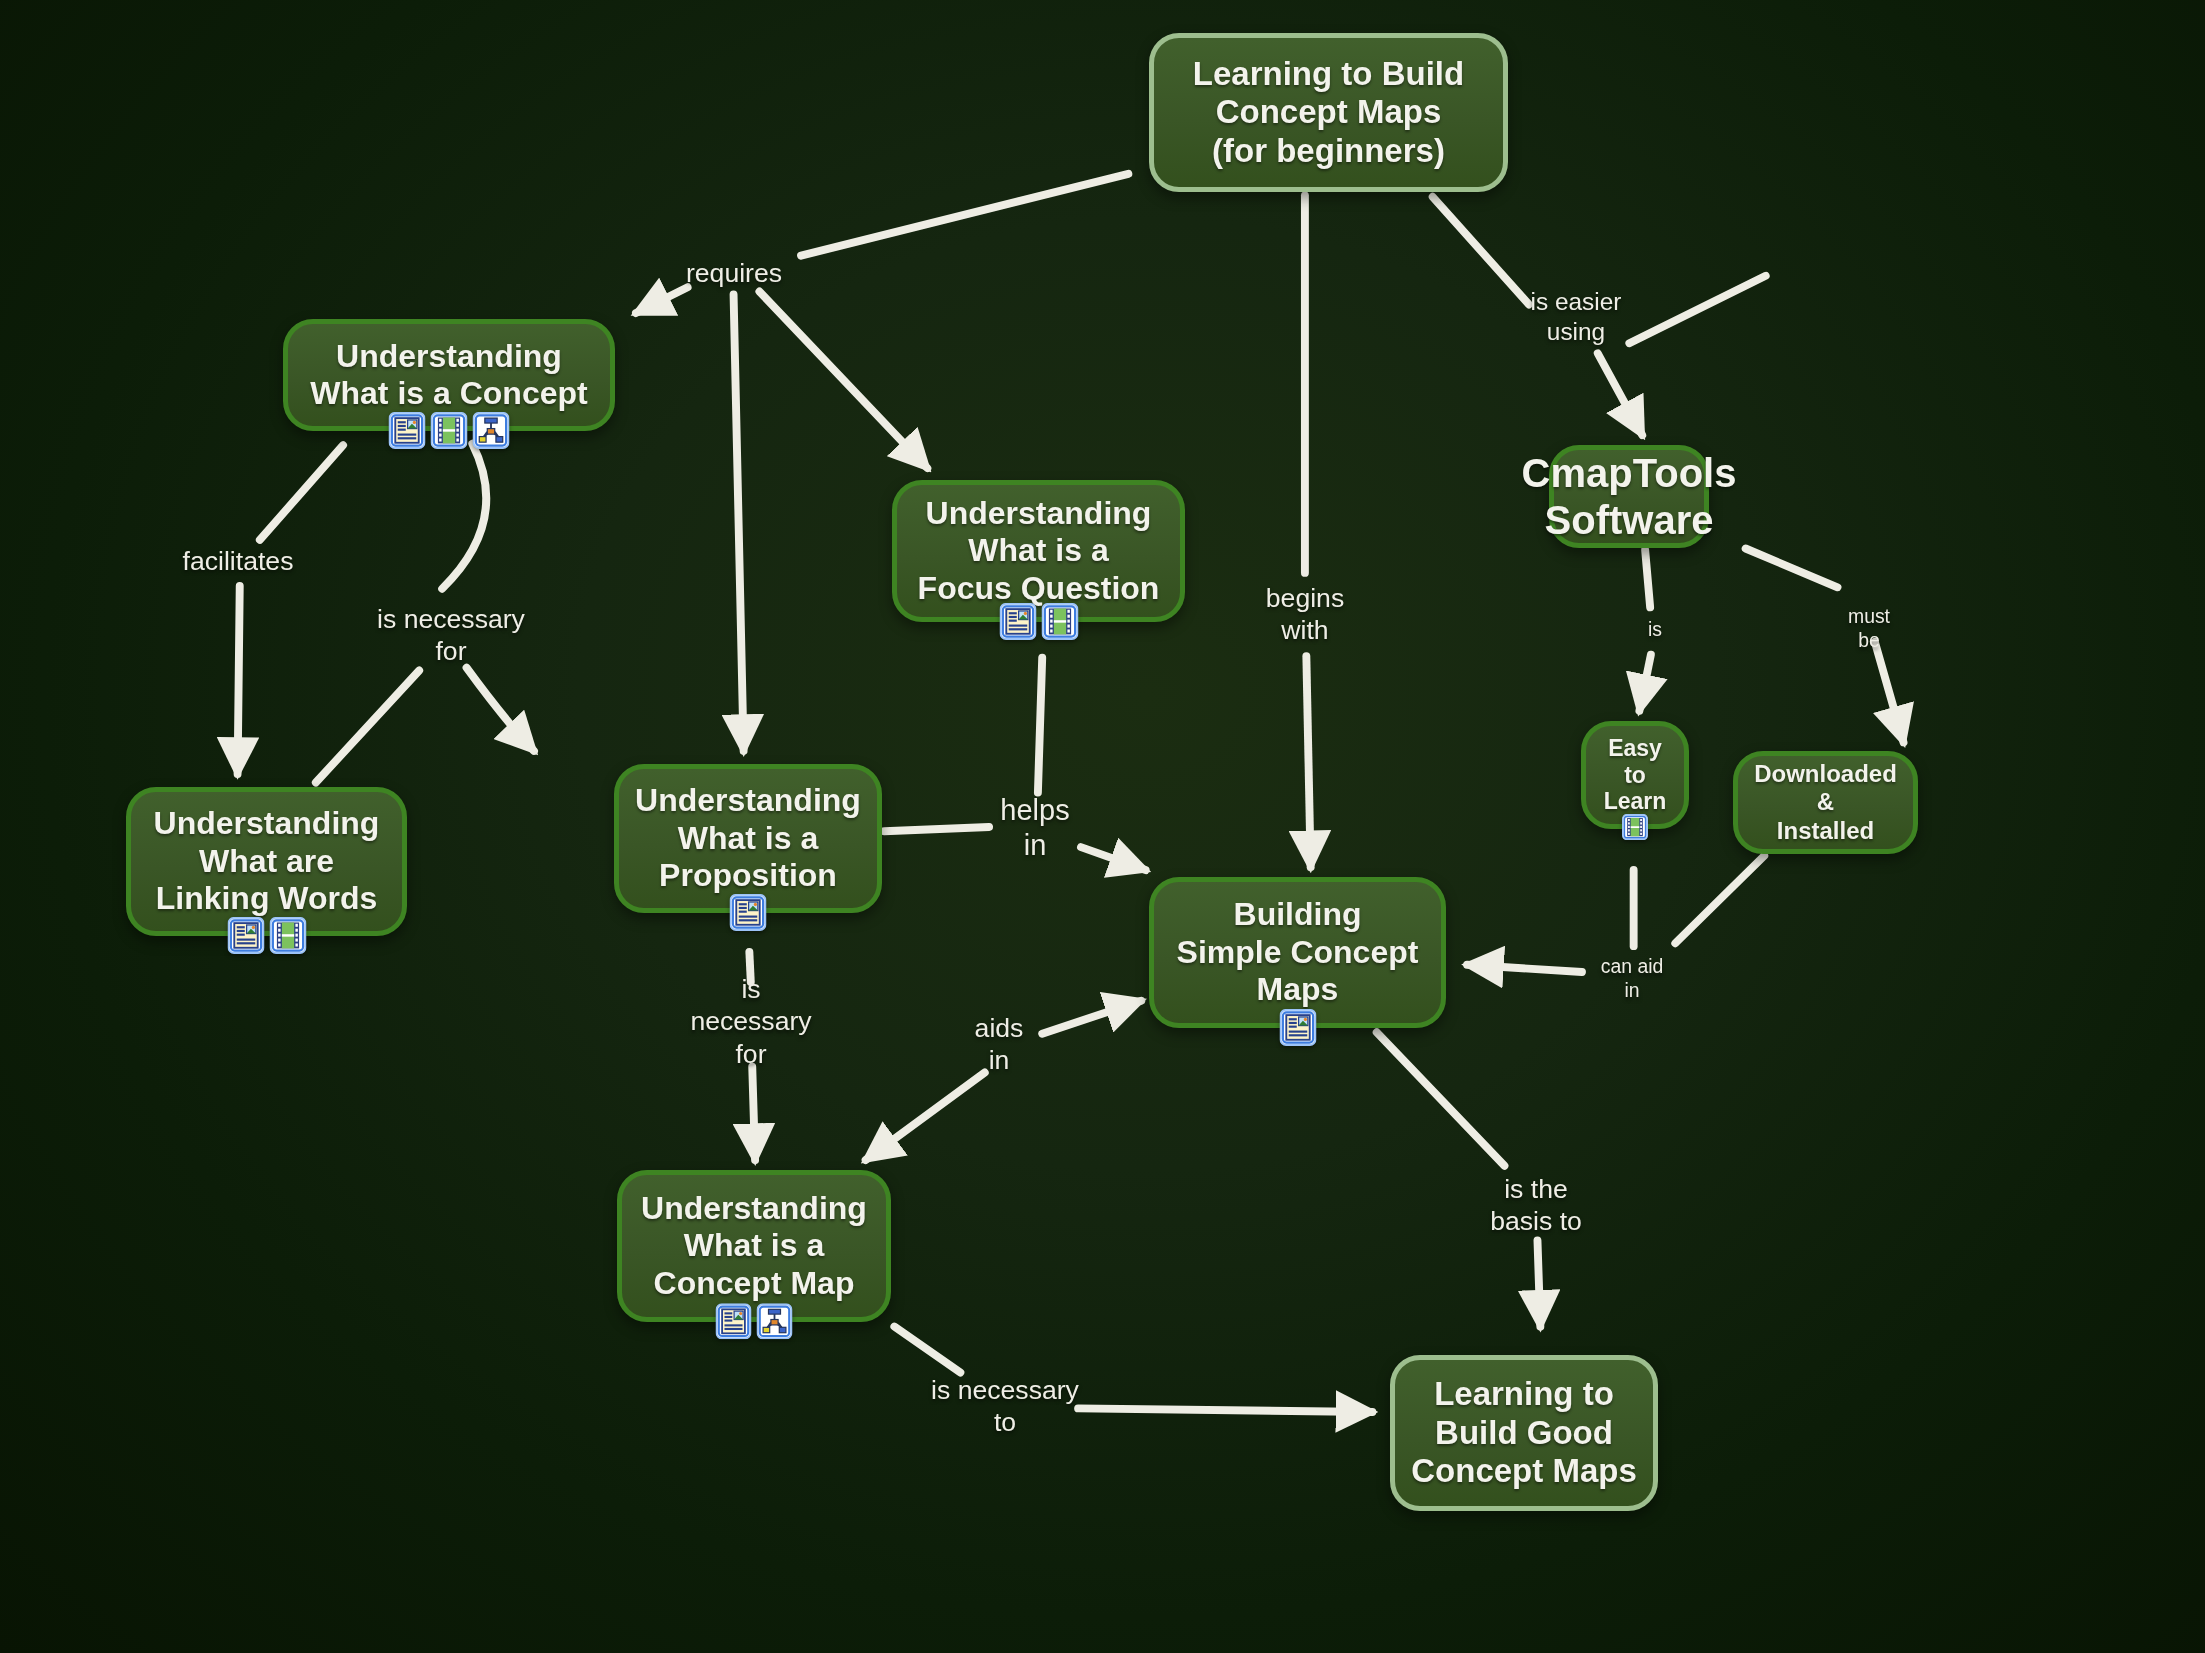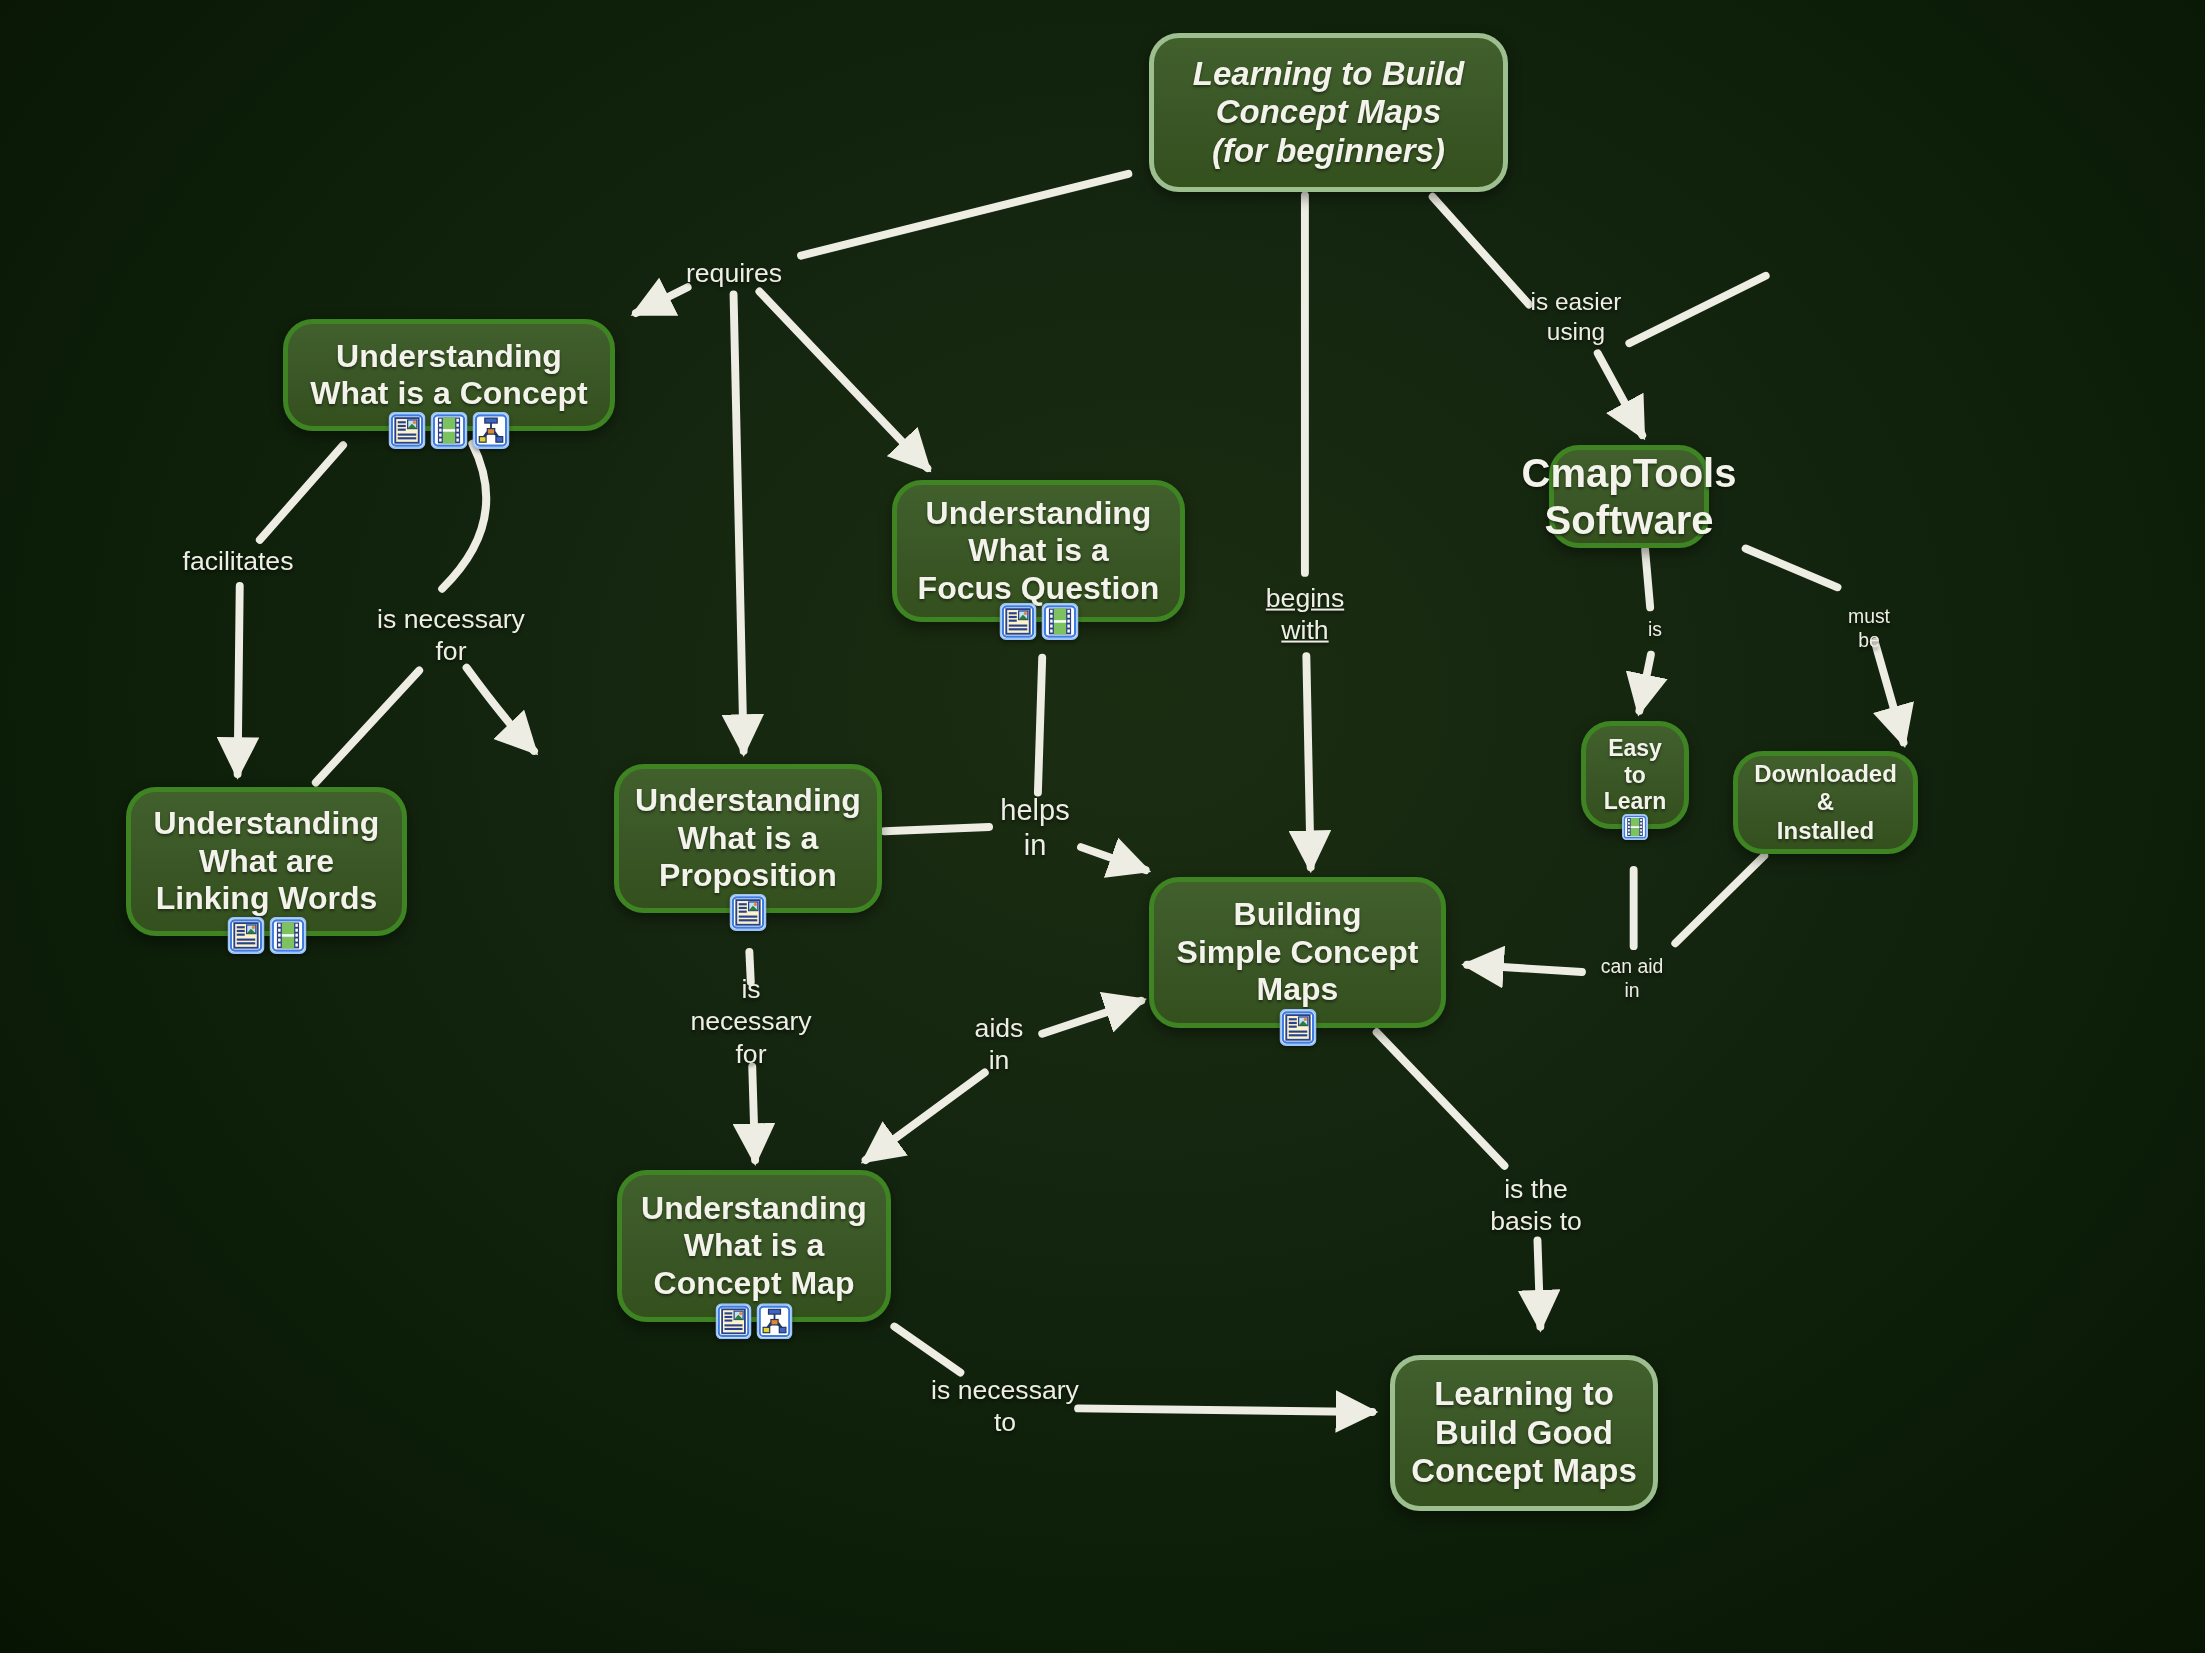--- a/index.html
+++ b/index.html
@@ -71,21 +71,21 @@
         <path d="M1452,1440 L1590,1394" fill="none" stroke="#eeede4" stroke-width="11" stroke-linecap="round" marker-end="url(#arrow)"></path>
         <path d="M1372,1494 L1206,1616" fill="none" stroke="#eeede4" stroke-width="11" stroke-linecap="round" marker-end="url(#arrow)"></path>
         <path d="M1918,1438 L2096,1624" fill="none" stroke="#eeede4" stroke-width="11" stroke-linecap="round"></path>
         <path d="M2142,1728 L2146,1848" fill="none" stroke="#eeede4" stroke-width="11" stroke-linecap="round" marker-end="url(#arrow)"></path>
         <path d="M1246,1848 L1338,1912" fill="none" stroke="#eeede4" stroke-width="11" stroke-linecap="round"></path>
         <path d="M1502,1962 L1912,1967" fill="none" stroke="#eeede4" stroke-width="11" stroke-linecap="round" marker-end="url(#arrow)"></path>
       </g>
   </svg>
 
 <div class="llabel" style="left: 734px; top: 273px; font-size: 26.6px;">requires</div>
-    <div class="llabel" style="left: 1305px; top: 614px; font-size: 26.6px; text-decoration: underline;">begins
+    <div class="llabel" style="left: 1305px; top: 614px; font-size: 26.6px;">begins
 with</div>
     <div class="llabel" style="left: 1576px; top: 317px; font-size: 24.4px;">is easier
 using</div>
     <div class="llabel" style="left: 1655px; top: 630px; font-size: 19.4px;">is</div>
     <div class="llabel" style="left: 1869px; top: 609px; font-size: 19.4px; margin-top: 20px;">must
 be</div>
     <div class="llabel" style="left: 1632px; top: 979px; font-size: 19.4px;">can aid
 in</div>
     <div class="llabel" style="left: 1035px; top: 828px; font-size: 29px; text-align: center;">helps
 in</div>
@@ -94,21 +94,21 @@
 for</div>
     <div class="llabel" style="left: 751px; top: 1022px; font-size: 26.6px;">is
 necessary
 for</div>
     <div class="llabel" style="left: 999px; top: 1044px; font-size: 26.6px;">aids
 in</div>
     <div class="llabel" style="left: 1536px; top: 1205px; font-size: 26.6px;">is the
 basis to</div>
     <div class="llabel" style="left: 1005px; top: 1406px; font-size: 26.6px;">is necessary
 to</div>
-    <div class="cnode pale" style="left: 1149px; top: 33px; width: 359px; height: 159px; font-size: 33px; font-style: italic;"><span>Learning to Build
+    <div class="cnode pale" style="left: 1149px; top: 33px; width: 359px; height: 159px; font-size: 33px;"><span>Learning to Build
 Concept Maps
 (for beginners)</span></div>
     <div class="cnode" style="left: 283px; top: 319px; width: 332px; height: 112px; font-size: 32px;"><span>Understanding
 What is a Concept</span><div class="iconrow"><svg width="37" height="37" viewBox="0 0 60 60">
           <rect x="1.5" y="1.5" width="57" height="57" rx="9" fill="#eaf2fd" stroke="#9cc3f7" stroke-width="3"></rect>
           <rect x="5.5" y="5.5" width="49" height="49" rx="6" fill="#ffffff" stroke="#3d7de0" stroke-width="3.5"></rect>
           <rect x="11" y="10" width="38" height="40" fill="#fdf3c8" stroke="#27418c" stroke-width="3"></rect>
           <rect x="15" y="15" width="13" height="3.5" fill="#27418c"></rect>
           <rect x="15" y="21" width="13" height="3.5" fill="#27418c"></rect>
           <rect x="15" y="27" width="13" height="3.5" fill="#27418c"></rect>

